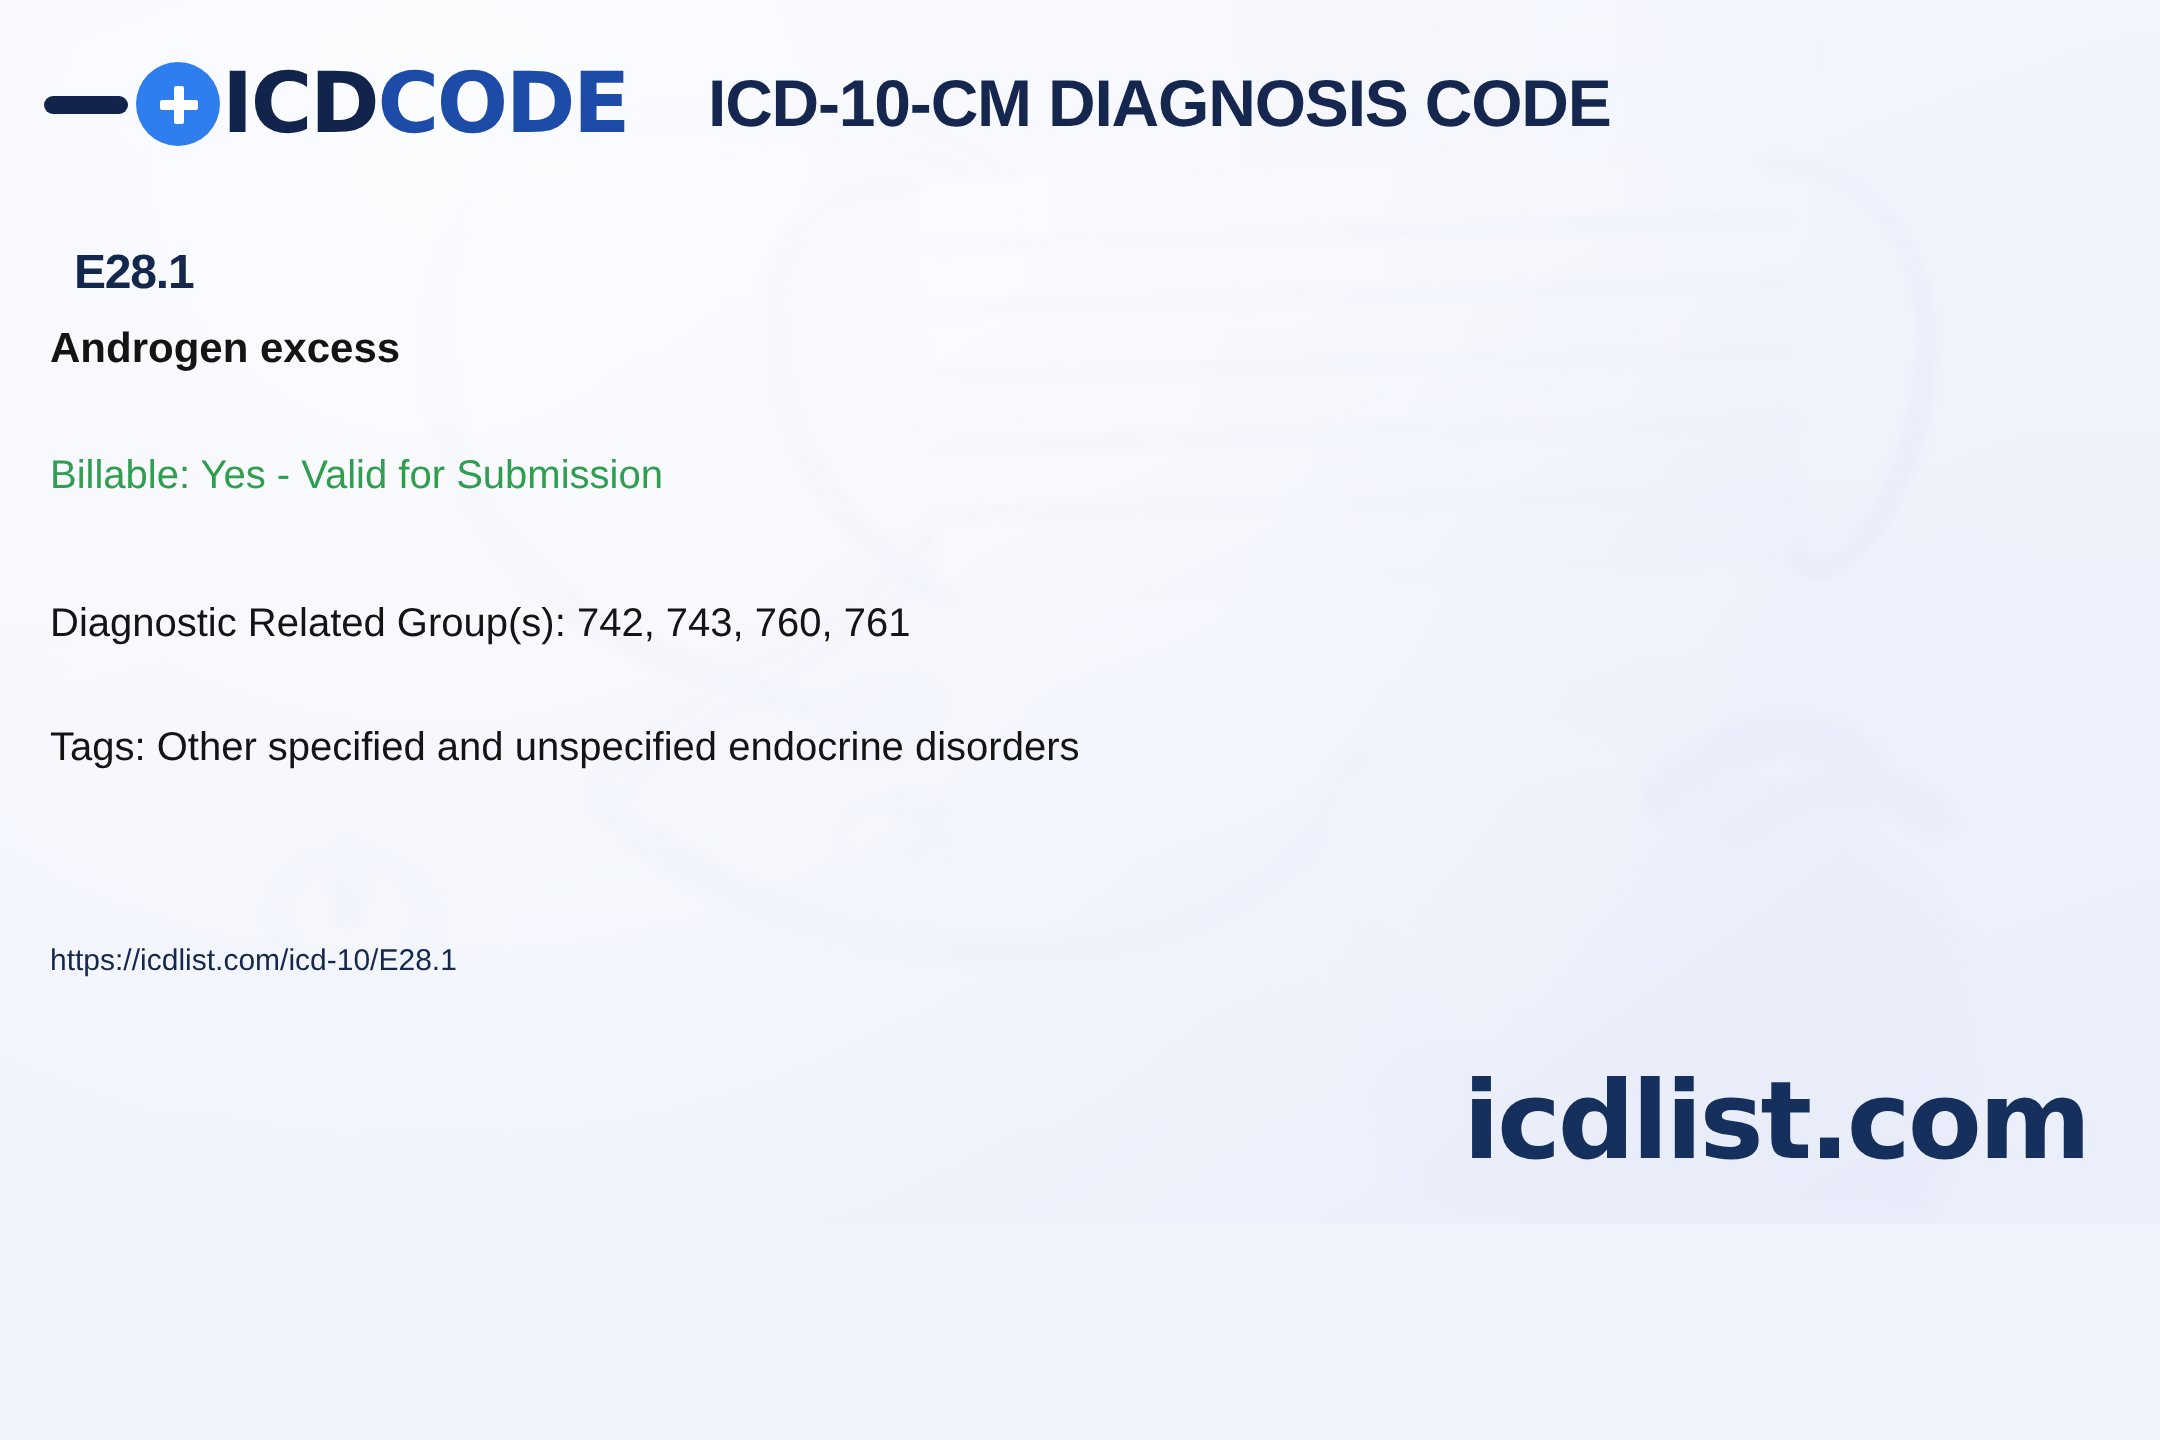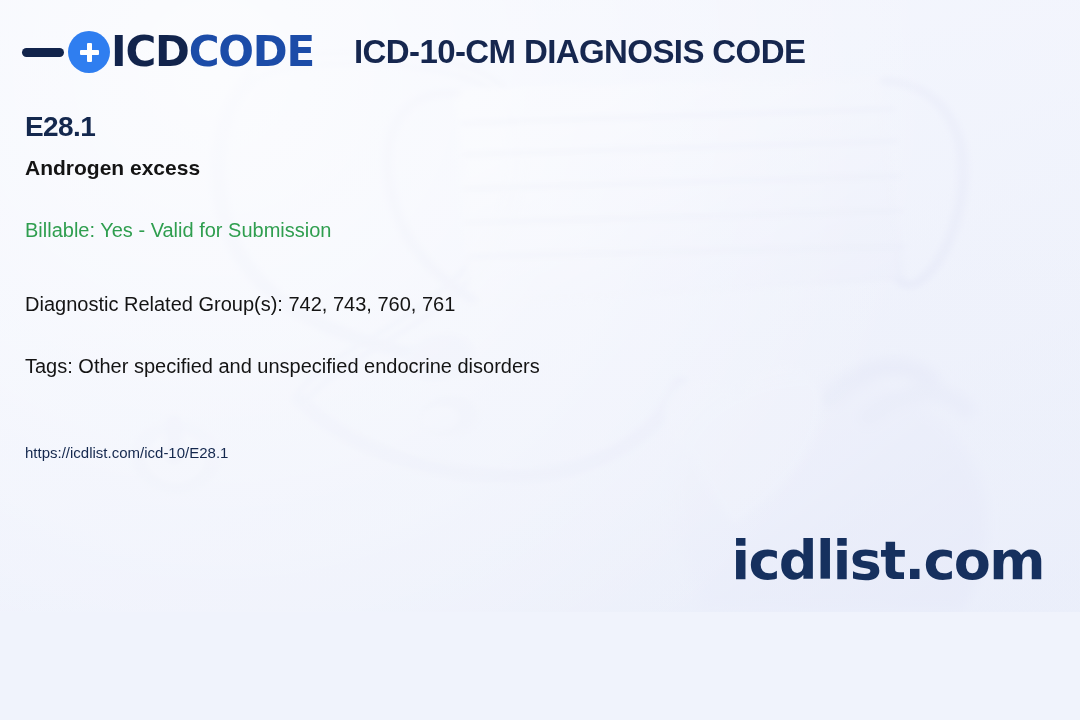--- a/index.html
+++ b/index.html
@@ -112,25 +112,25 @@
   #content {
     position: absolute;
     left: 25px;
     top: 112px;
     width: 960px;
   }
 
   #code {
     font-family: "Liberation Sans", sans-serif;
     font-weight: bold;
-    font-size: 28px;
+    font-size: 24px;
     letter-spacing: -0.6px;
     color: #14284e;
     line-height: 1.1;
-    margin: 0;
+    margin: 12px;
   }
 
   #description {
     font-family: "Liberation Sans", sans-serif;
     font-weight: bold;
     font-size: 21px;
     color: #141414;
     margin-top: 12px;
     line-height: 1.2;
   }
@@ -156,21 +156,21 @@
     font-size: 20px;
     color: #141414;
     margin-top: 38px;
     line-height: 1.2;
   }
 
   #url {
     font-family: "Liberation Sans", sans-serif;
     font-size: 15px;
     color: #14284e;
-    margin-top: 66px;
+    margin-top: 86px;
     line-height: 1.2;
   }
 
   
   #watermark {
     position: absolute;
     right: 36px;
     bottom: 24px;
     font-family: "DejaVu Sans", sans-serif;
     font-weight: bold;

